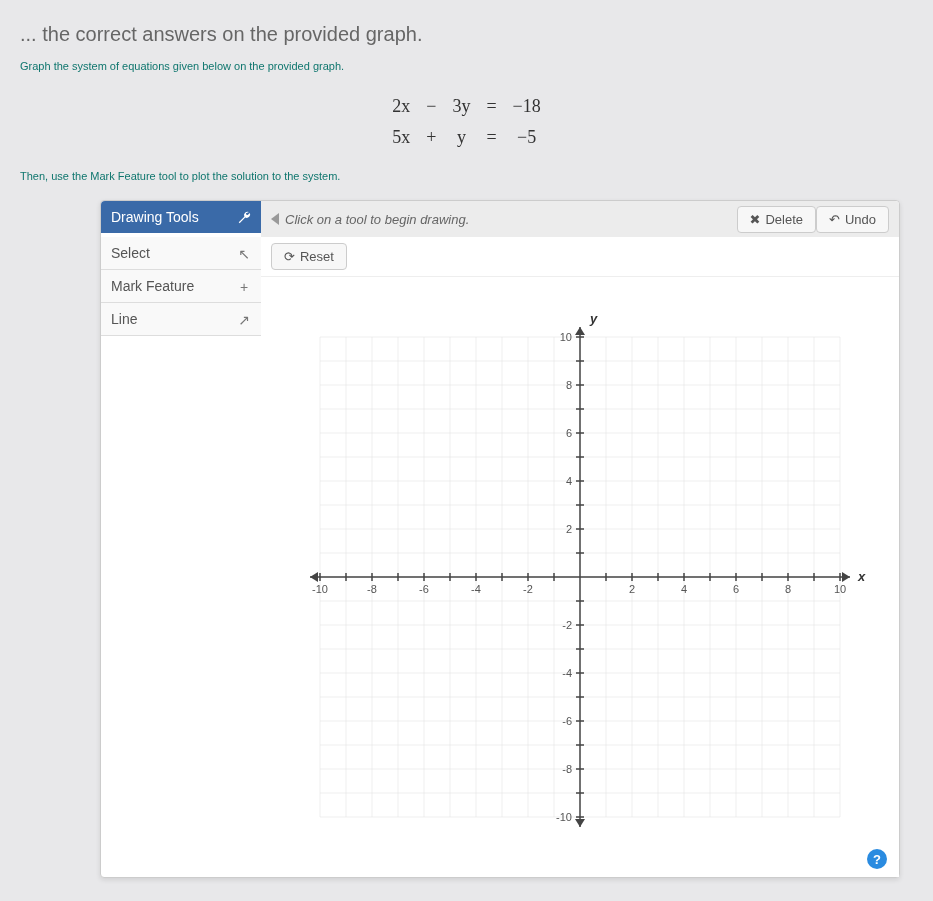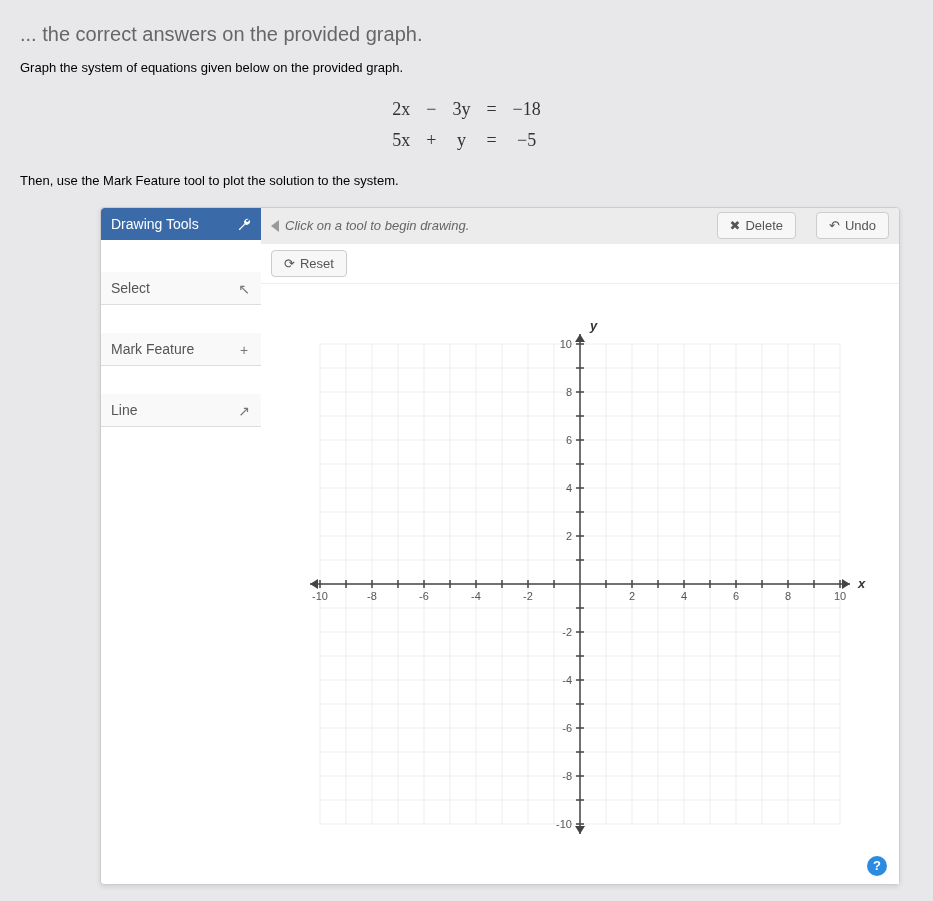--- a/index.html
+++ b/index.html
@@ -5,22 +5,22 @@
   * { box-sizing: border-box; margin: 0; padding: 0; }
   body {
     font-family: Arial, sans-serif;
     background: #e8e8ea;
     color: #333;
     padding: 10px 20px;
     width: 933px;
     filter: blur(0.5px);
   }
   .problem-text {
-    font-size: 13px;
-    color: #000000;
+    font-size: 11px;
+    color: #0f766e;
     margin: 8px 0;
     line-height: 1.6;
   }
   .cutoff { color: #666; font-size: 20px; }
   .equations {
     text-align: center;
     font-family: 'Times New Roman', serif;
     font-size: 18px;
     margin: 15px 0;
     line-height: 1.5;
@@ -64,38 +64,37 @@
   .tool-row {
     display: flex;
     align-items: center;
     justify-content: space-between;
     padding: 8px 10px;
     border-bottom: 1px solid #ddd;
     background: #f9f9f9;
     font-size: 14px;
     cursor: pointer;
     color: #555;
-    margin-top: 28px;
   }
   .tool-icon {
     width: 14px; height: 14px;
     color: #777;
     font-size: 14px;
     text-align: center;
   }
   .hint-bar {
     flex: 1;
     display: flex;
     align-items: center;
     background: #ececec;
     border-top-right-radius: 4px;
     padding: 0 10px;
     font-size: 13px;
     color: #666;
-    gap: 20px;
+    gap: 0;
     height: 36px;
   }
   .hint-left {
     display: flex;
     align-items: center;
     flex: 1;
     gap: 6px;
     font-style: italic;
   }
   .btn {

